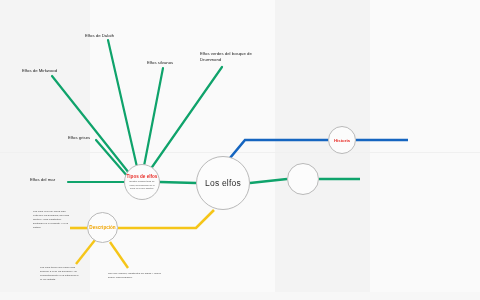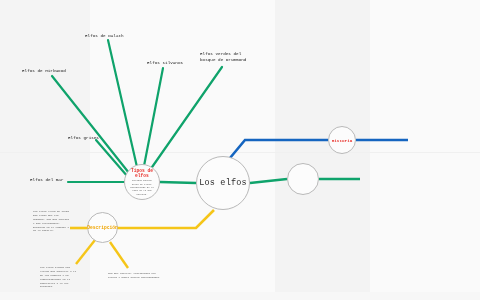--- a/index.html
+++ b/index.html
@@ -6,21 +6,21 @@
     margin: 0;
     padding: 0;
     background: #ffffff;
   }
   #canvas {
     position: relative;
     width: 480px;
     height: 300px;
     overflow: hidden;
     background: #fbfbfb;
-    font-family: Liberation Mono, monospace;
+    font-family: Liberation Sans, sans-serif;
   }
   
   .panel {
     position: absolute;
     top: 0;
     height: 300px;
     pointer-events: none;
   }
   .panel-a { left: 0;   width: 90px;  background: #f4f4f4; }
   .panel-b { left: 90px; width: 185px; background: #fafafa; }

